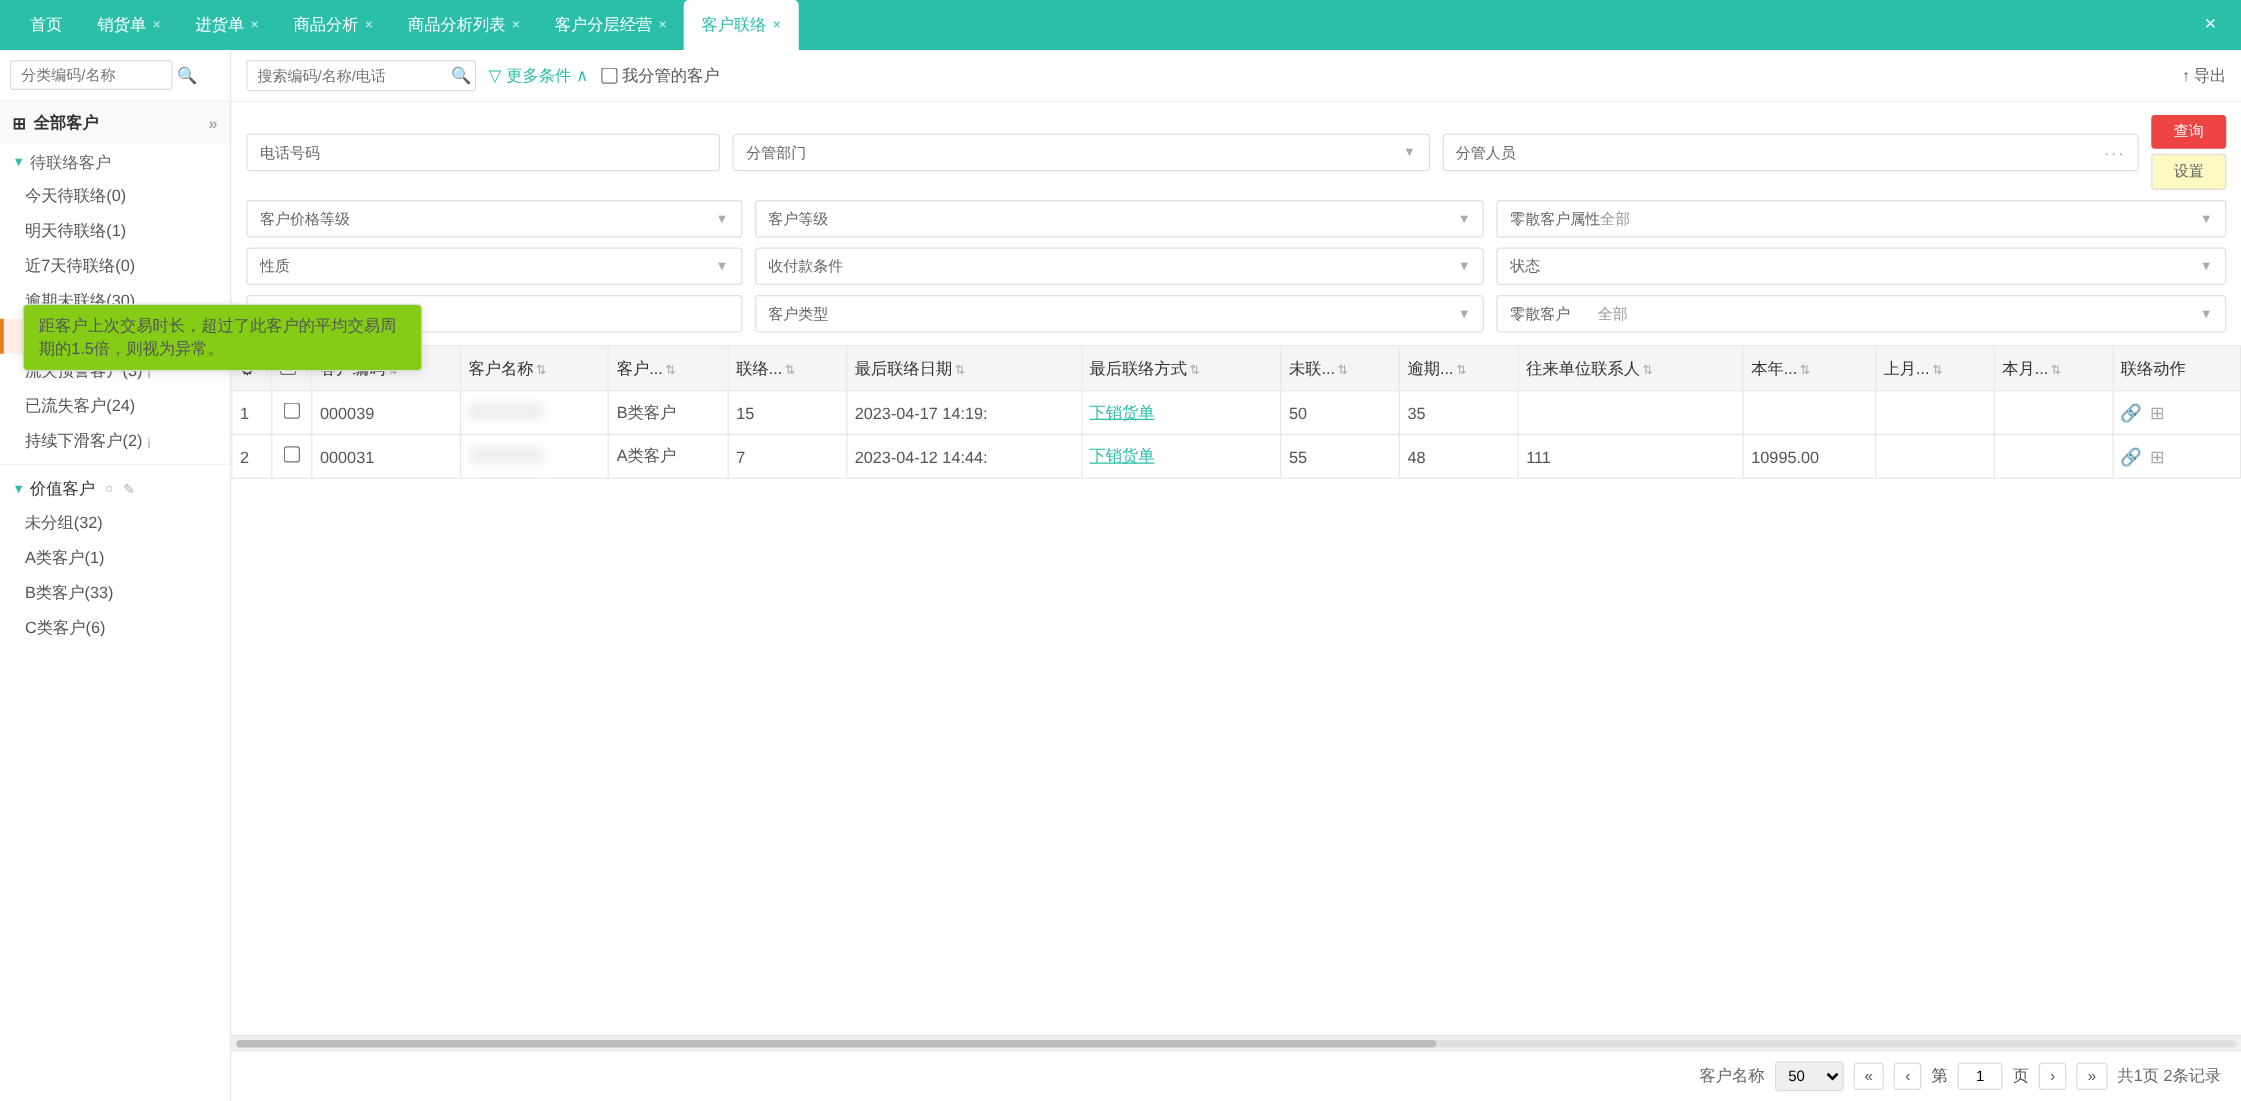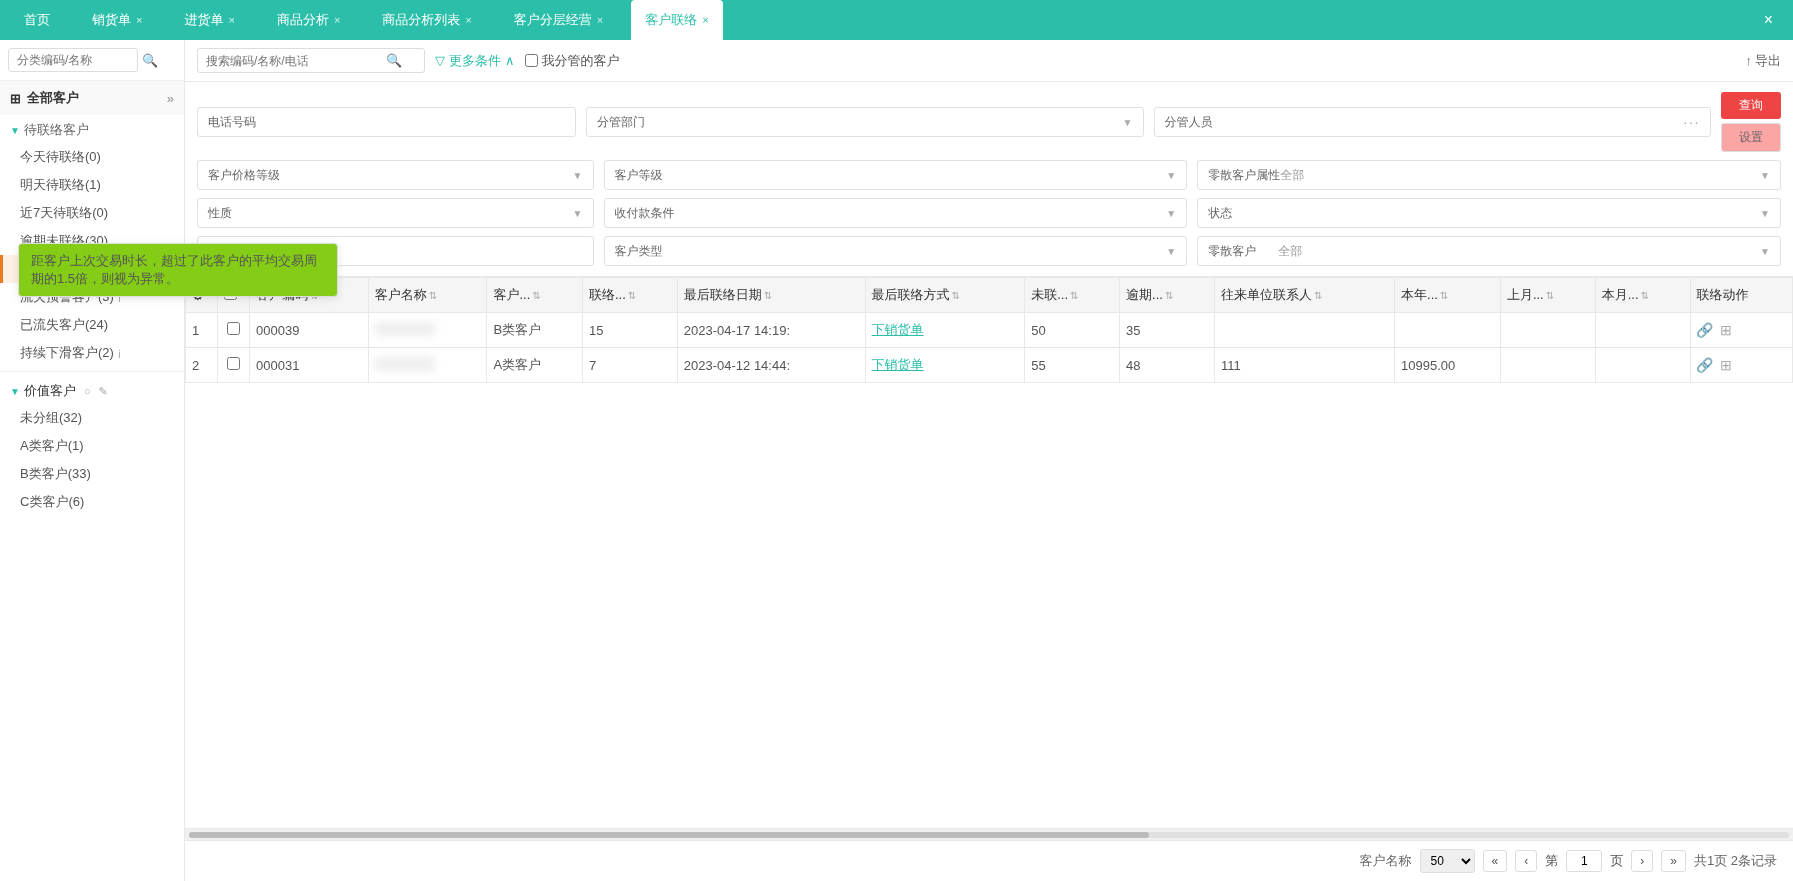--- a/index.html
+++ b/index.html
@@ -5,21 +5,21 @@
     * { box-sizing: border-box; margin: 0; padding: 0; font-family: 'Microsoft YaHei', Arial, sans-serif; font-size: 13px; }
     body { background: #f5f5f5; overflow: hidden; width: 1793px; height: 881px; }
 
     
     .top-nav {
       background: #2bbfaa;
       height: 40px;
       display: flex;
       align-items: center;
       padding: 0 10px;
-      gap: 14px;
+      gap: 0;
     }
     .top-nav .nav-item {
       color: #fff;
       padding: 0 14px;
       height: 40px;
       display: flex;
       align-items: center;
       cursor: pointer;
       font-size: 13px;
       white-space: nowrap;
@@ -181,21 +181,21 @@
       display: flex;
       align-items: center;
       gap: 10px;
     }
     .filter-search {
       display: flex;
       align-items: center;
       border: 1px solid #ddd;
       border-radius: 3px;
       padding: 4px 8px;
-      width: 228px;
+      width: 184px;
     }
     .filter-search input {
       border: none;
       outline: none;
       font-size: 12px;
       width: 180px;
       color: #999;
     }
     .filter-search .search-icon { color: #aaa; }
     .more-conditions {
@@ -277,21 +277,21 @@
       background: #ef4444;
       color: #fff;
       border: none;
       border-radius: 3px;
       padding: 5px 14px;
       font-size: 12px;
       cursor: pointer;
       white-space: nowrap;
     }
     .btn-settings {
-      background: #fca5a5;
+      background: #fef9c3;
       color: #666;
       border: 1px solid #ddd;
       border-radius: 3px;
       padding: 5px 14px;
       font-size: 12px;
       cursor: pointer;
       white-space: nowrap;
     }
 
     

